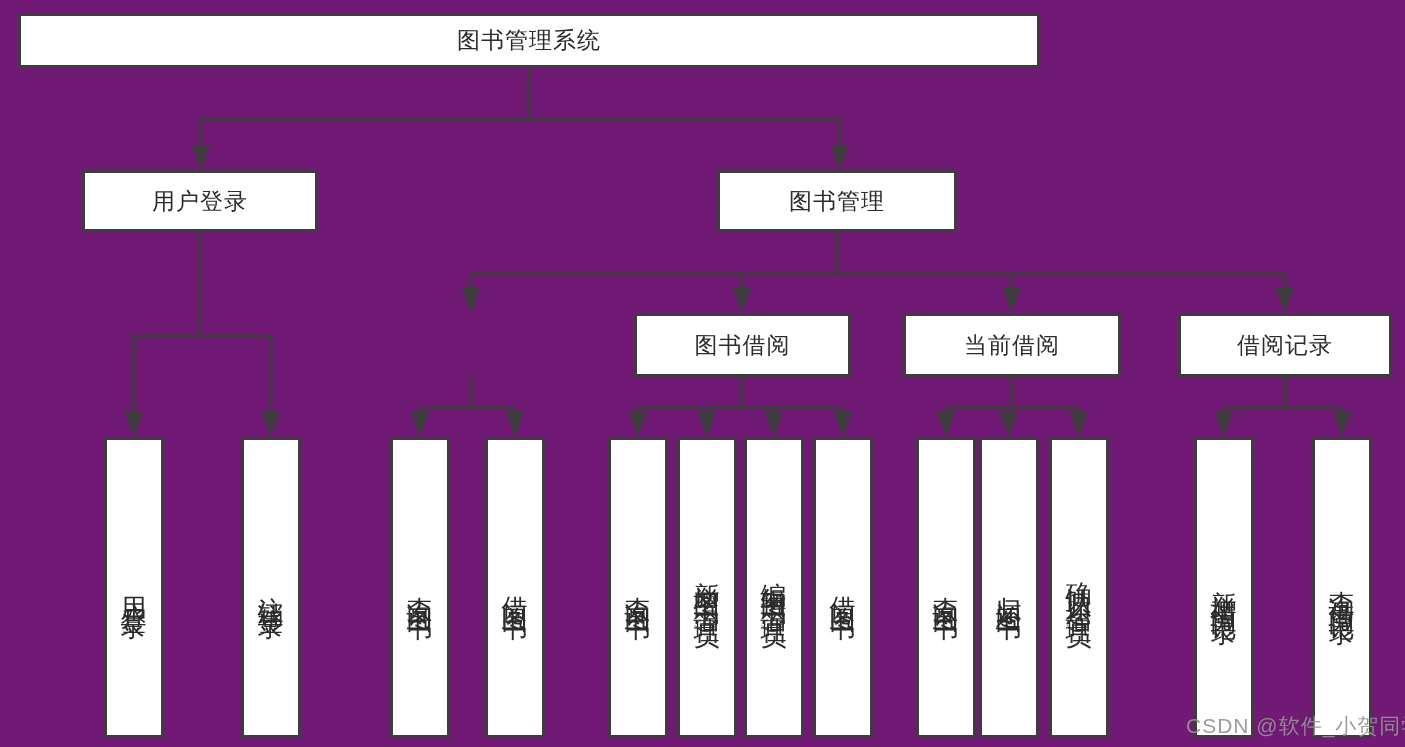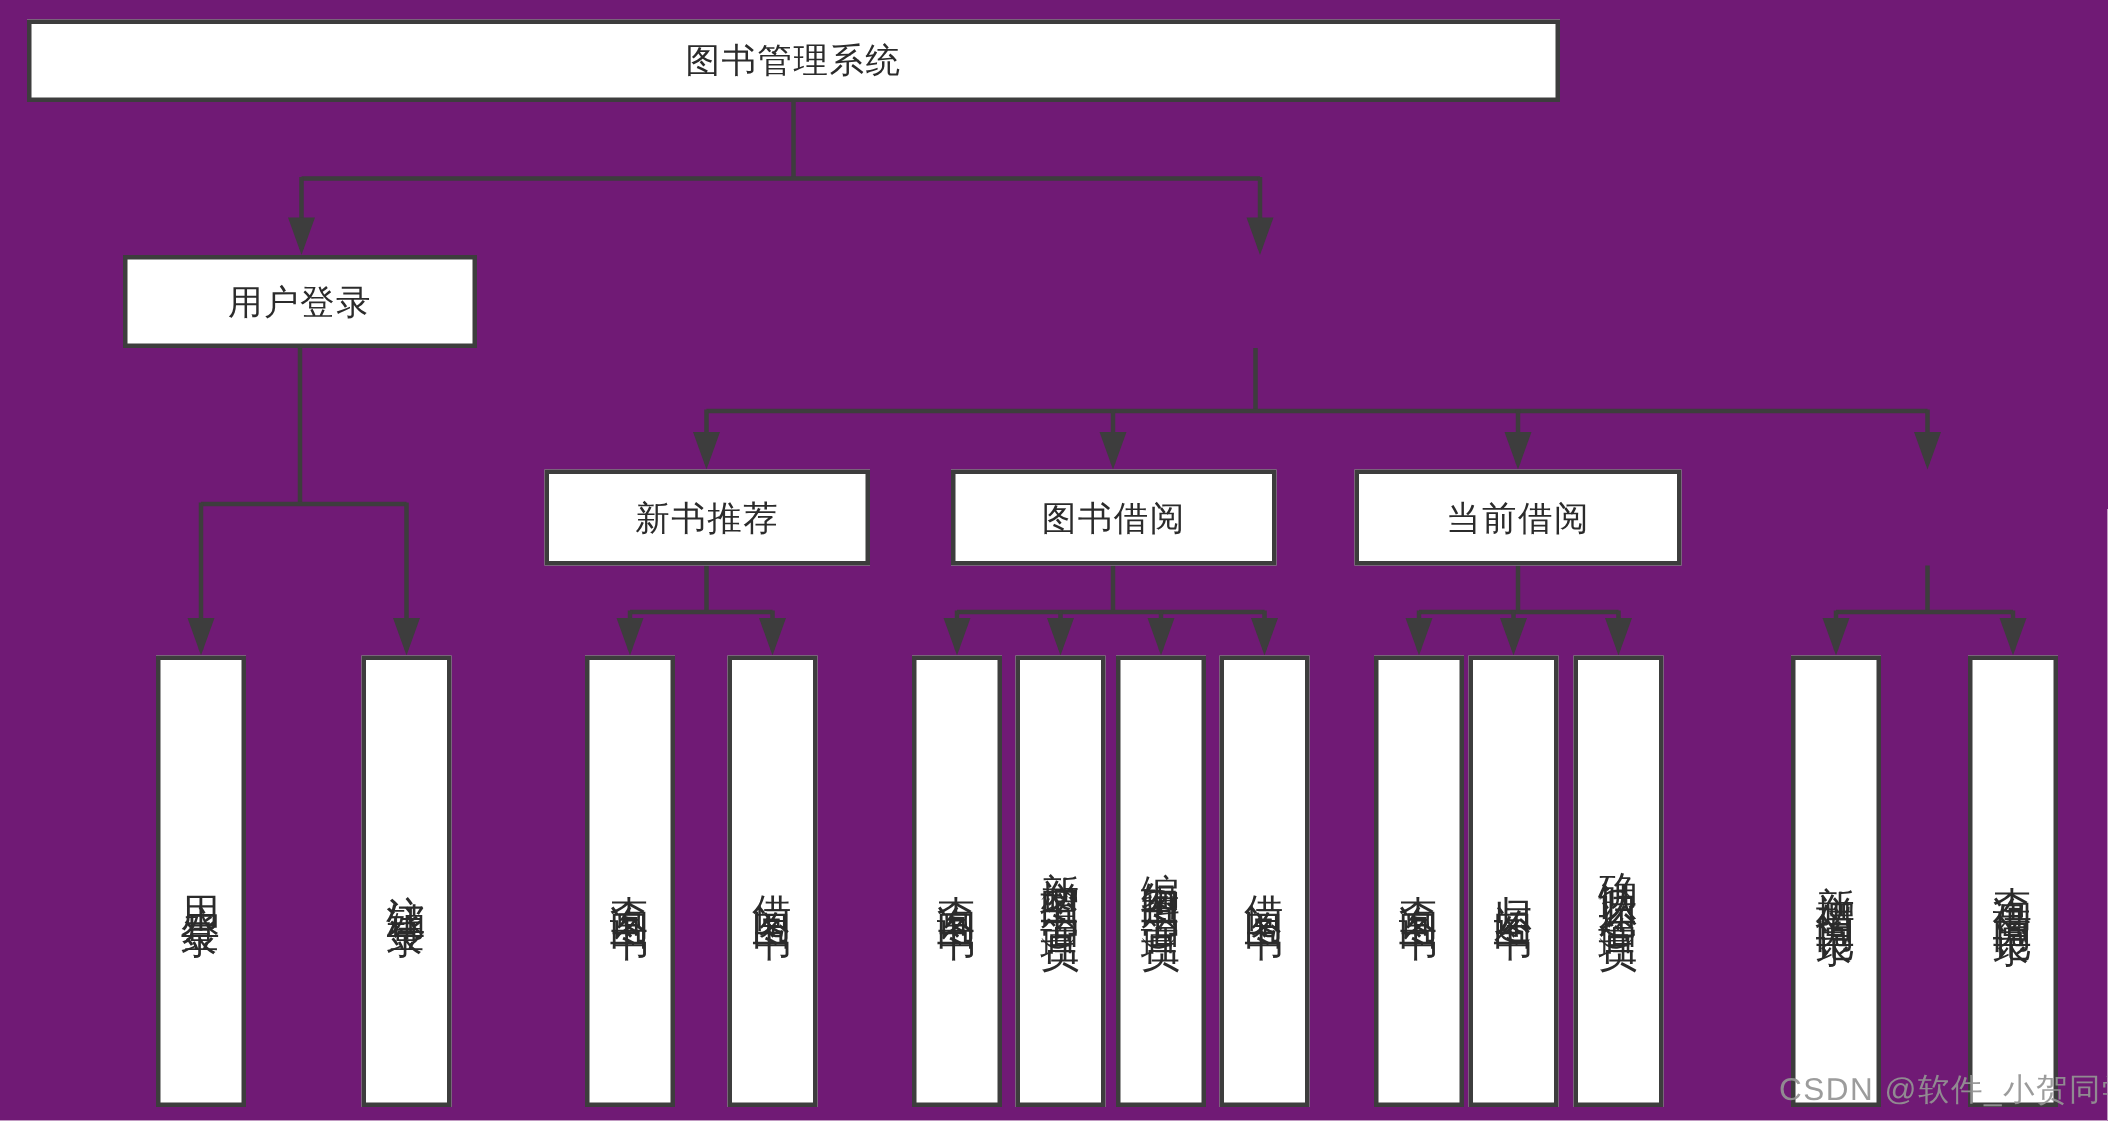--- a/index.html
+++ b/index.html
@@ -132,29 +132,32 @@
     </g>
   </svg>
 
   <div class="box" id="n-root">
     <span>图书管理系统</span>
   </div>
 
   <div class="box" id="n-user-login">
     <span>用户登录</span>
   </div>
+  <div class="box" id="n-book-mgmt">
+    <span>图书管理</span>
+  </div>
 
-  <div class="box" id="n-newbook">
-    <span>新书推荐</span>
-  </div>
   <div class="box" id="n-current">
     <span>当前借阅</span>
   </div>
   <div class="box" id="n-borrowing">
     <span>图书借阅</span>
+  </div>
+  <div class="box" id="n-records">
+    <span>借阅记录</span>
   </div>
 
   <div class="box vbox leaf" id="l1">
     <span>用户登录</span>
   </div>
   <div class="box vbox leaf" id="l2">
     <span>注销登录</span>
   </div>
   <div class="box vbox leaf" id="l3">
     <span>查询图书</span>

